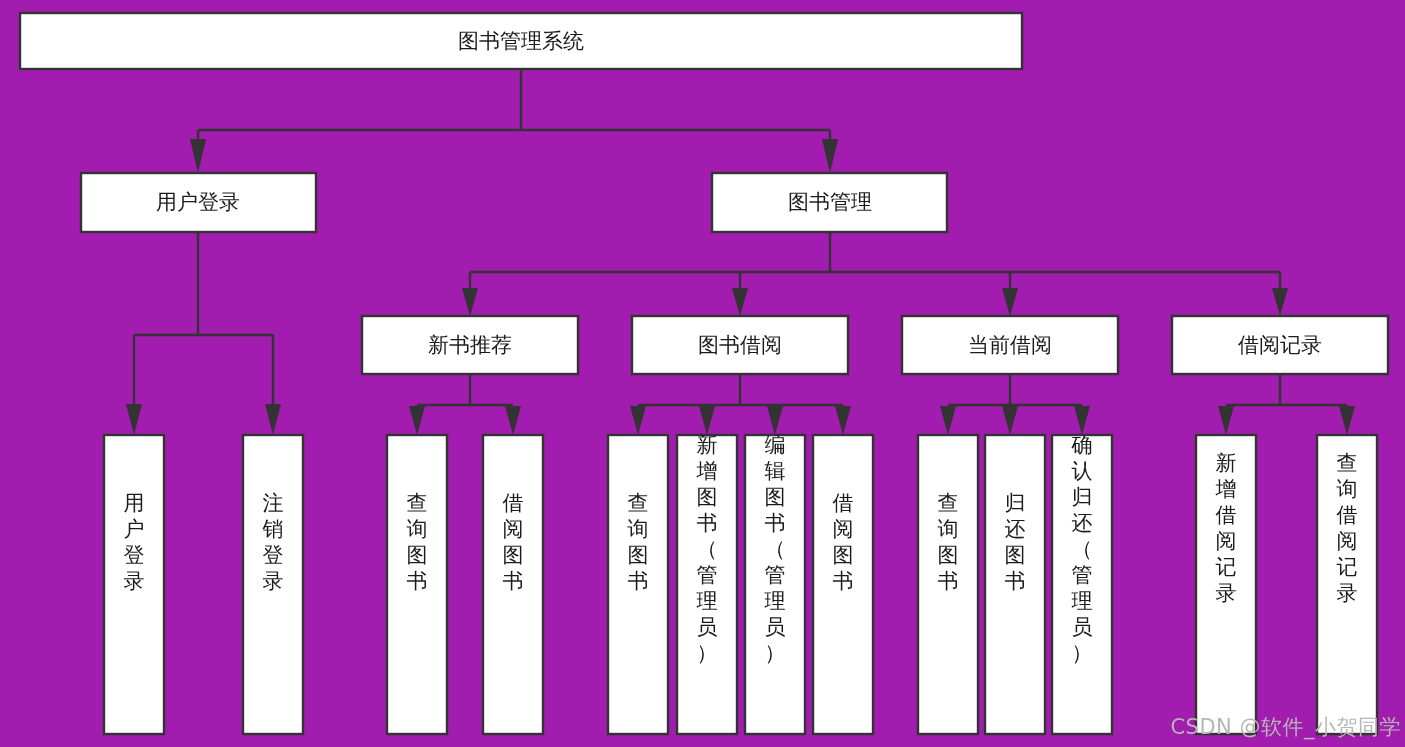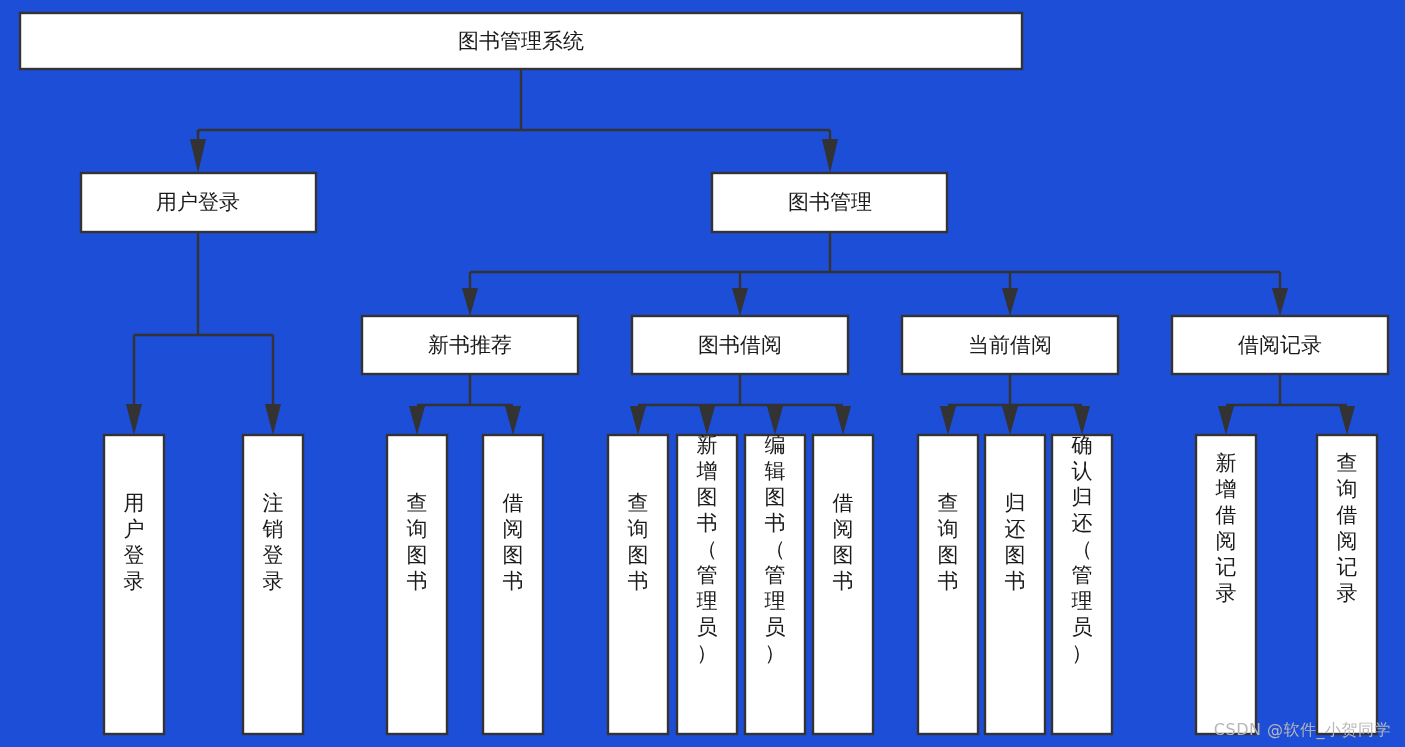--- a/index.html
+++ b/index.html
@@ -11,21 +11,21 @@
   body {
     width: 1405px;
     height: 747px;
     font-family: "DejaVu Sans", "Liberation Sans", sans-serif;
     overflow: hidden;
   }
   #diagram-root {
     position: relative;
     width: 1405px;
     height: 747px;
-    background: #1d4ed8;
+    background: #a21caf;
   }
   svg#diagram-canvas {
     position: absolute;
     top: 0;
     left: 0;
     width: 1405px;
     height: 747px;
     display: block;
   }
   .node-box {
@@ -51,24 +51,24 @@
     dominant-baseline: middle;
   }
   .node-label-v {
     font-family: "DejaVu Sans", "Liberation Sans", sans-serif;
     font-size: 21px;
     fill: #1b1b1b;
     text-anchor: middle;
   }
   .watermark-text {
     position: absolute;
-    right: 14px;
+    right: 4px;
     bottom: 6px;
     font-family: "DejaVu Sans", "Liberation Sans", sans-serif;
-    font-size: 16px;
+    font-size: 21px;
     color: #b6b6b6;
     white-space: nowrap;
     letter-spacing: 0.5px;
   }
 </style>
 </head>
 <body>
 
 <div id="diagram-root">
 

